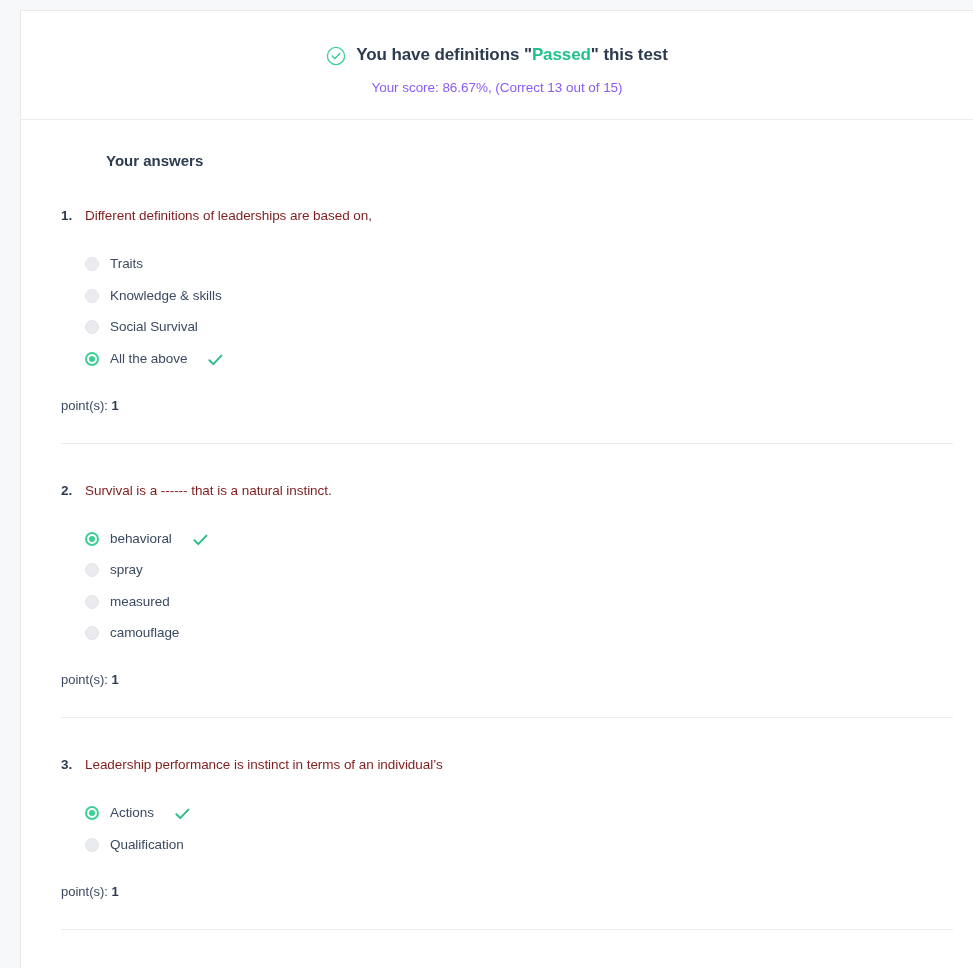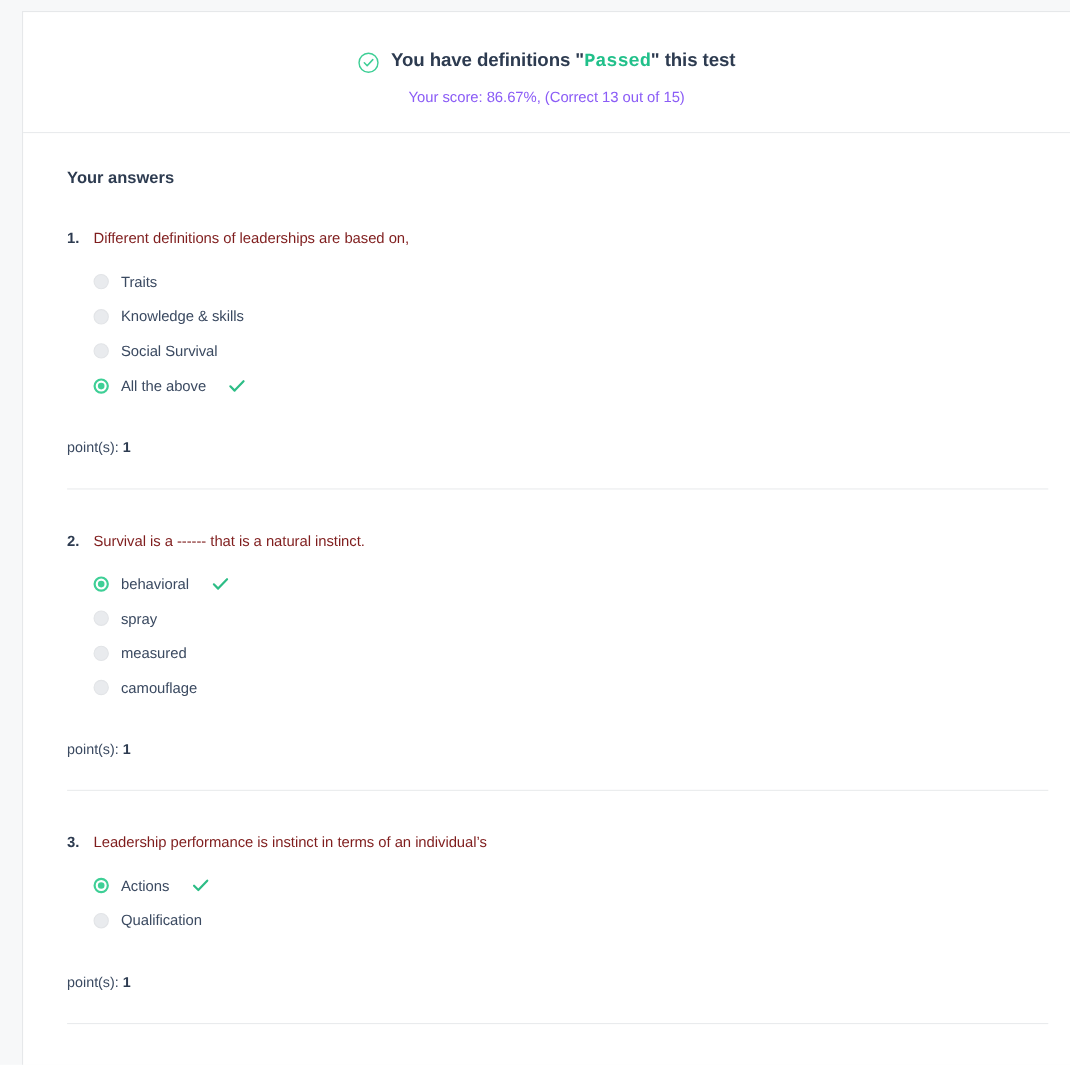--- a/index.html
+++ b/index.html
@@ -63,21 +63,20 @@
 
   .status-text {
     font-size: 17px;
     font-weight: bold;
     color: #2d3b50;
     letter-spacing: -0.1px;
     white-space: nowrap;
   }
   .status-text .passed {
     color: #21c08a;
-    font-family: Liberation Mono, monospace;
   }
 
   .score-line {
     margin-top: 15px;
     font-size: 13.5px;
     color: #8b5cf6;
     letter-spacing: -0.05px;
   }
 
   
@@ -85,20 +84,21 @@
     padding: 0 20px 0 40px;
   }
 
   .answers-title {
     font-size: 15px;
     font-weight: bold;
     color: #2d3b50;
     margin-top: 32px;
     margin-bottom: 0;
     padding-left: 0;
+    margin-left: 45px;
   }
 
   .question-list {
     margin: 0;
     padding: 0;
     list-style: none;
   }
 
   .question-block {
     padding-top: 38px;
@@ -130,21 +130,21 @@
   }
 
   .option-list {
     margin: 15px 0 0 0;
     padding: 0 0 0 24px;
     list-style: none;
   }
 
   .option-row {
     display: flex;
-    align-items: center;
+    align-items: flex-end;
     height: 31.5px;
     gap: 11px;
   }
 
   .radio {
     width: 14px;
     height: 14px;
     border-radius: 50%;
     flex: 0 0 14px;
     box-sizing: border-box;

